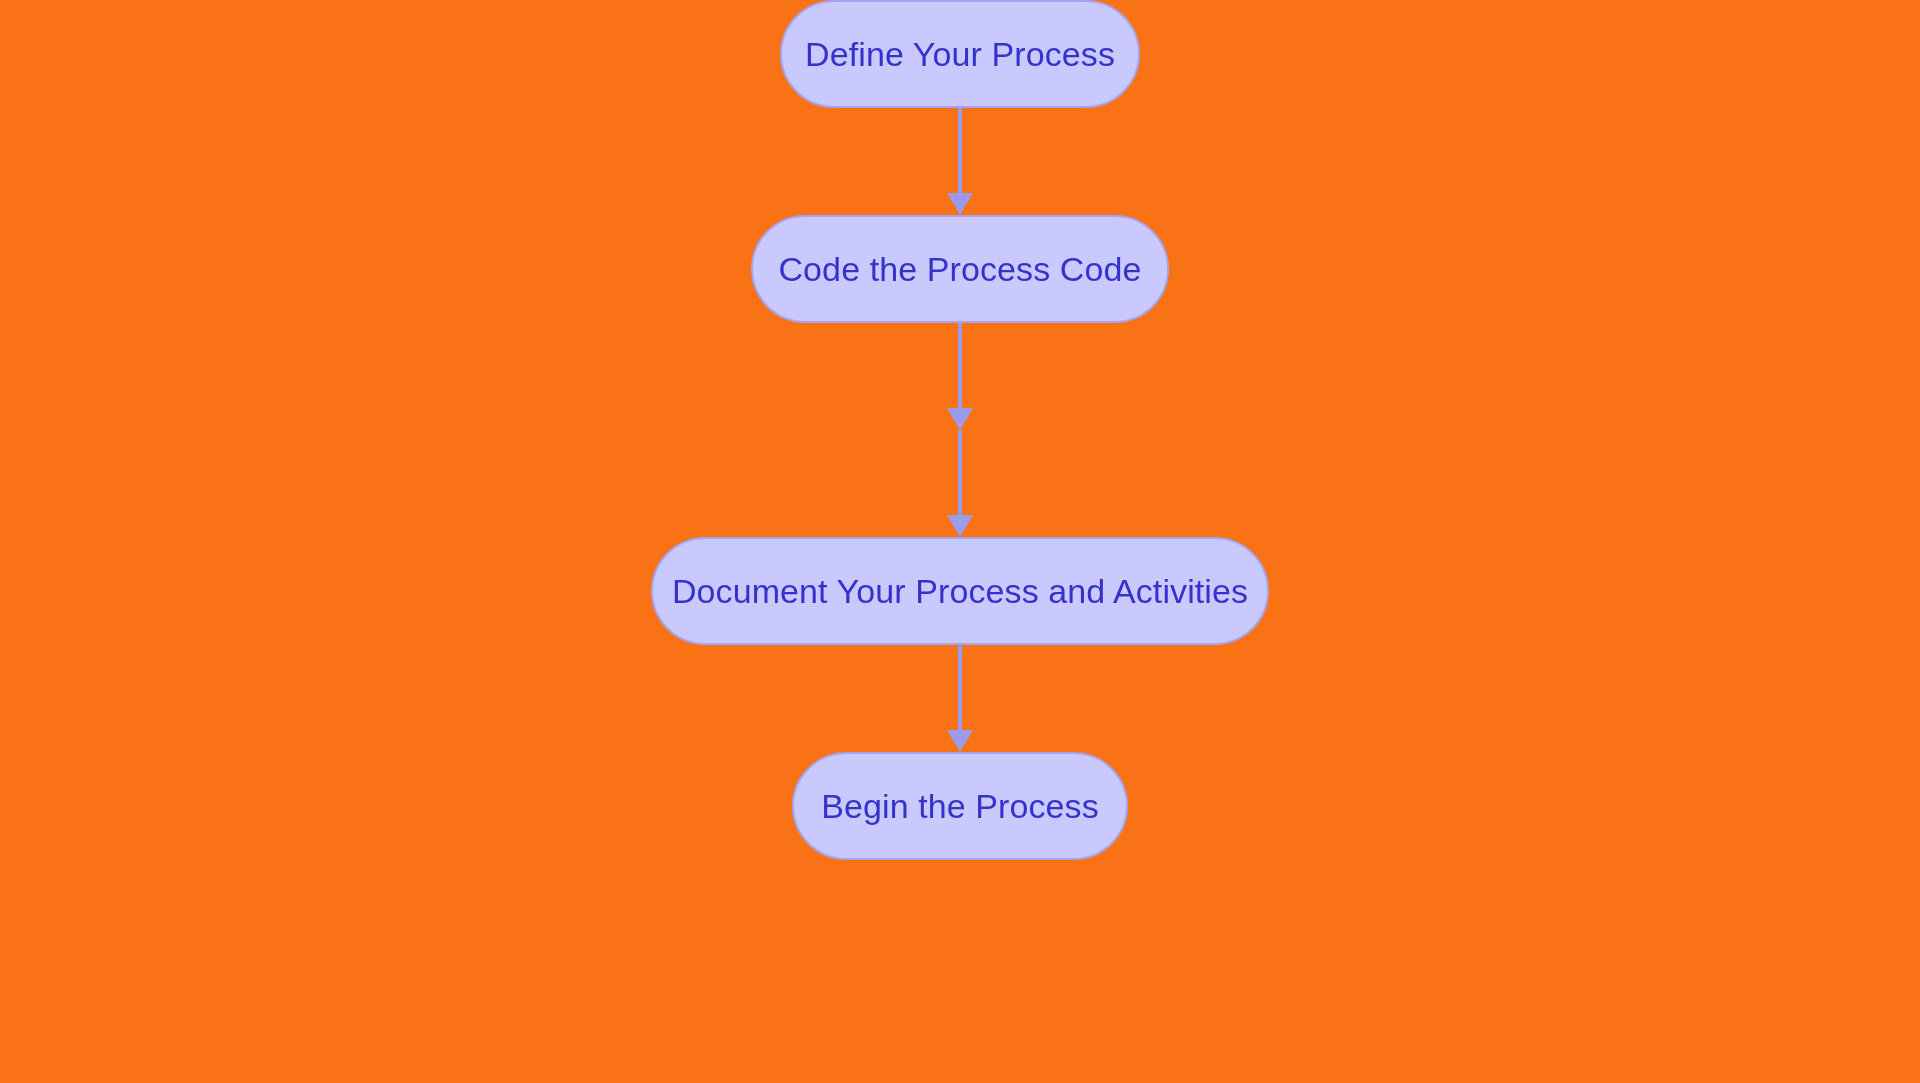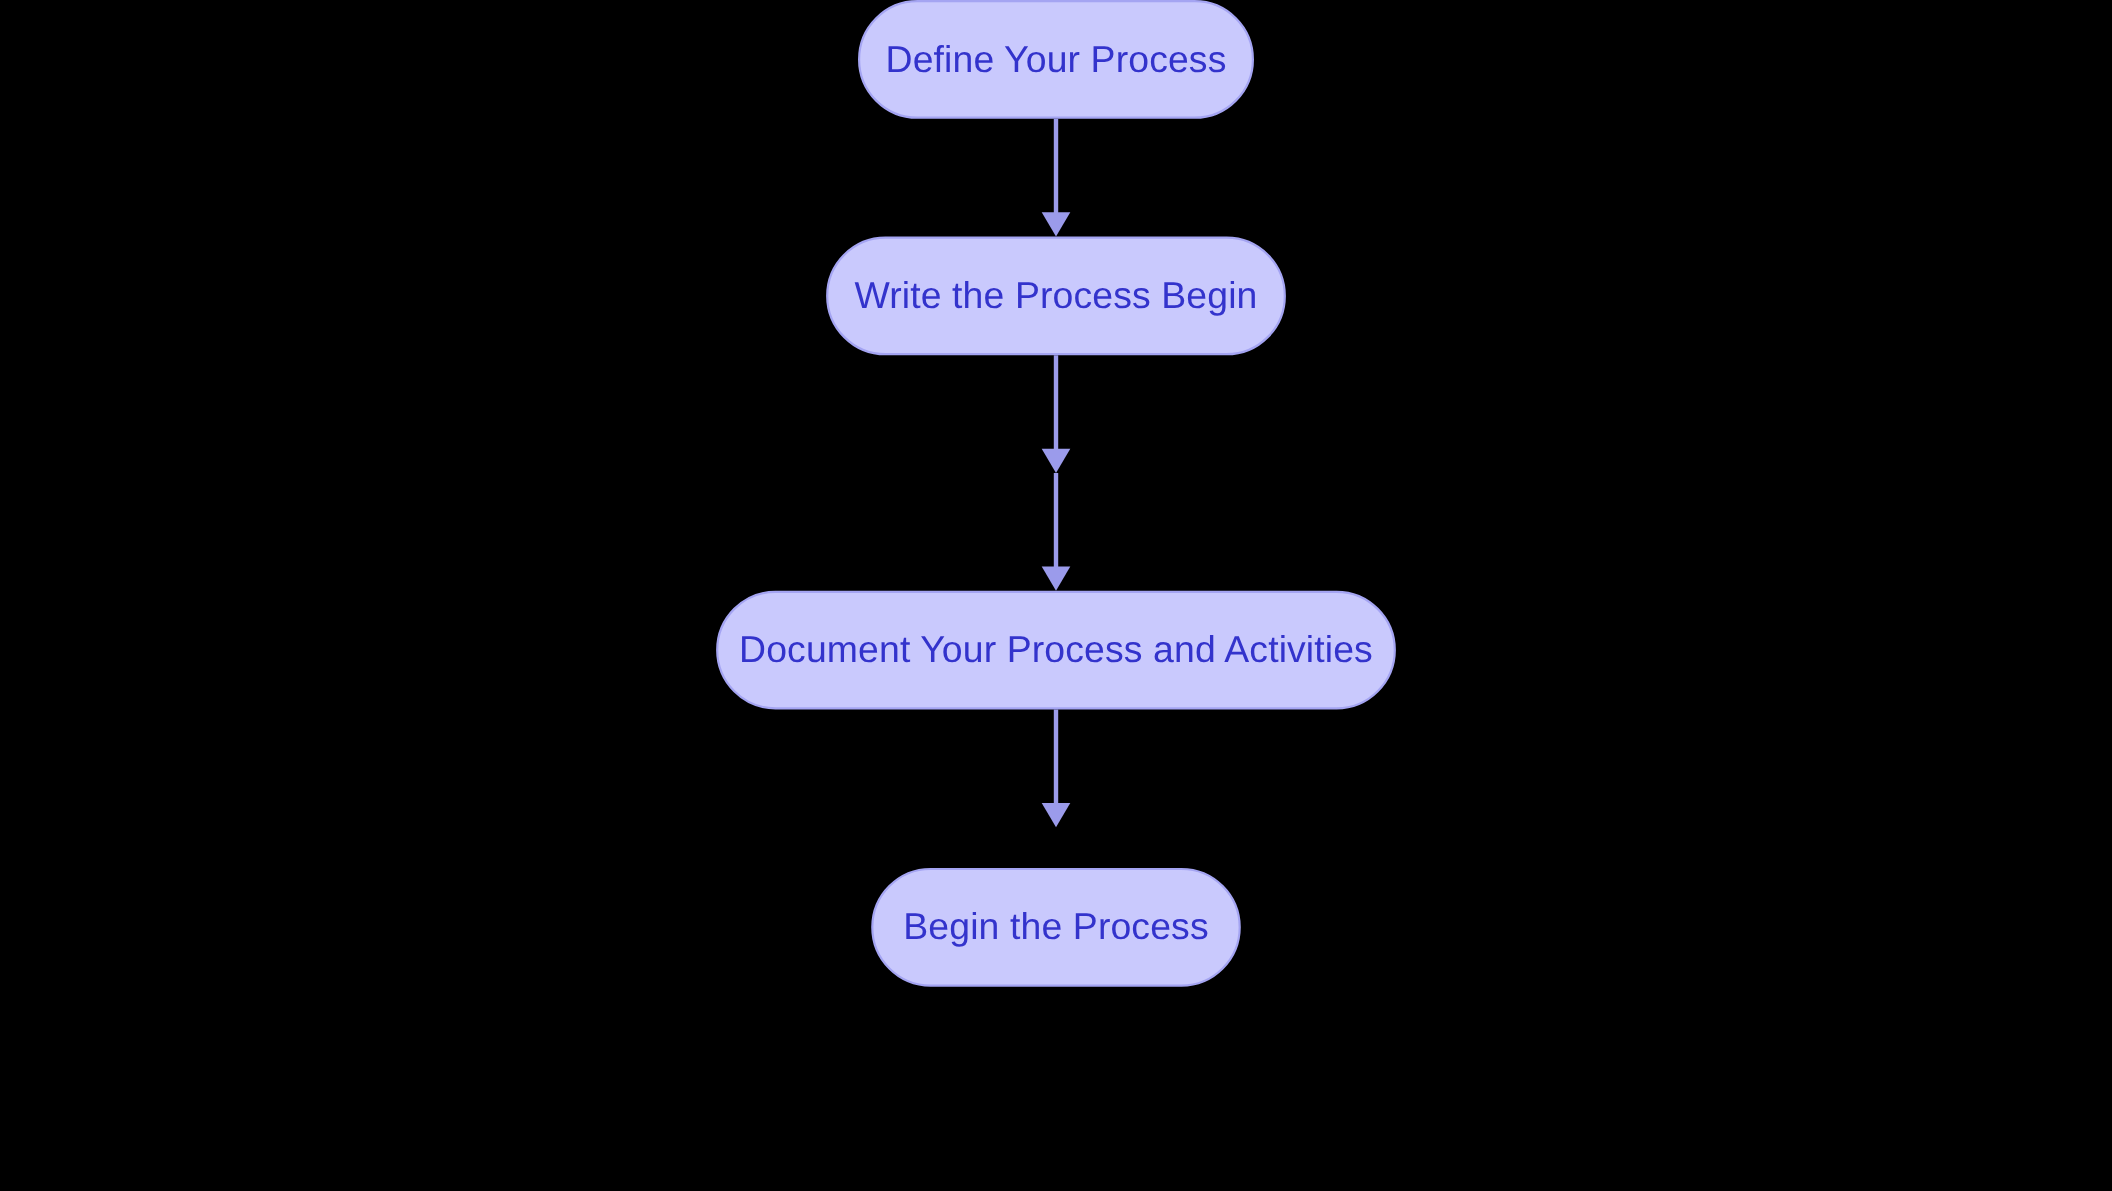--- a/index.html
+++ b/index.html
@@ -9,21 +9,21 @@
     background: #ffffff;
   }
   body {
     font-family: "Liberation Sans", "DejaVu Sans", sans-serif;
   }
 
   #flow-canvas {
     position: relative;
     width: 1920px;
     height: 1083px;
-    background: #000000;
+    background: #f97316;
     overflow: hidden;
   }
 
   .flow-stack {
     position: absolute;
     left: 0;
     top: 0;
     width: 1920px;
     height: 1083px;
     display: flex;
@@ -54,21 +54,21 @@
     letter-spacing: 0.1px;
     white-space: nowrap;
     font-family: "Liberation Sans", "DejaVu Sans", sans-serif;
   }
 
   
   .node.w-define-process      { width: 360px; }
   .node.w-write-code          { width: 418px; }
   .node.w-define-activities   { width: 316px; }
   .node.w-document            { width: 618px; }
-  .node.w-begin-process       { width: 336px; margin-top: 37px; }
+  .node.w-begin-process       { width: 336px; }
 
   
   .connector {
     position: relative;
     width: 40px;
     height: 107px;
     flex: 0 0 auto;
   }
   .connector .line {
     position: absolute;
@@ -100,21 +100,21 @@
     <div class="node w-define-process">
       <span class="node-label">Define Your Process</span>
     </div>
 
     <div class="connector">
       <div class="line"></div>
       <div class="arrowhead"></div>
     </div>
 
     <div class="node w-write-code">
-      <span class="node-label">Write the Process Begin</span>
+      <span class="node-label">Code the Process Code</span>
     </div>
 
     <div class="connector">
       <div class="line"></div>
       <div class="arrowhead"></div>
     </div>
 
 
     <div class="connector">
       <div class="line"></div>

